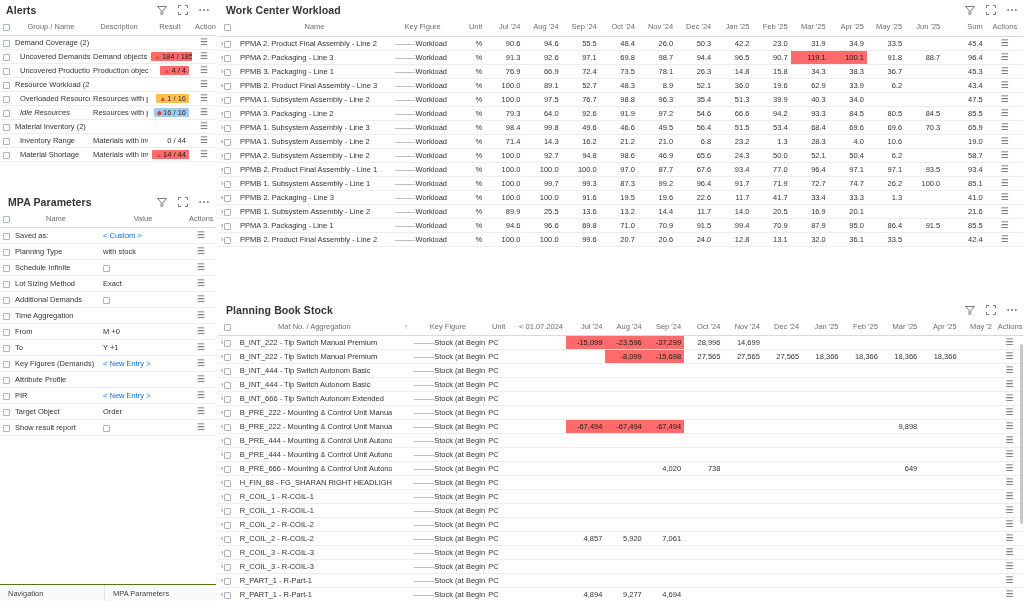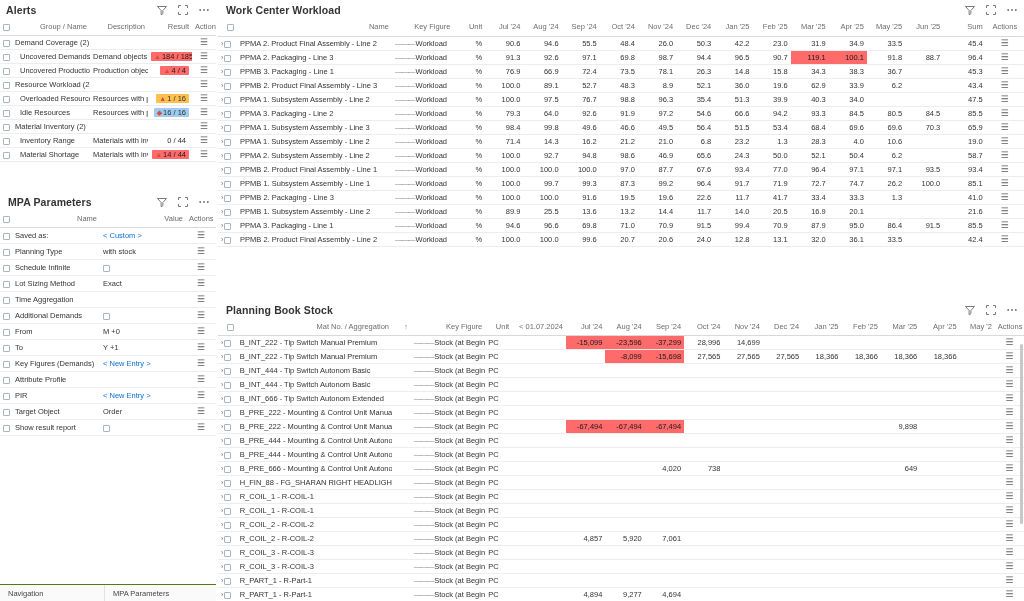--- a/index.html
+++ b/index.html
@@ -22,21 +22,21 @@
   }
   .panel-title { font-size: 10.5px; font-weight: bold; color: #333; letter-spacing: .1px; }
   .panel-tools { display: flex; align-items: center; gap: 9px; color: #6a6d70; }
   .tool-ico { width: 12px; height: 12px; display: inline-block; position: relative; cursor: pointer; }
   .tool-ico svg { display: block; }
 
   
   table { border-collapse: collapse; width: 100%; table-layout: fixed; }
   thead th {
     font-size: 7.5px; font-weight: normal; color: #6a6d70;
-    text-align: right; padding: 3px 3px 4px 3px;
+    text-align: center; padding: 3px 3px 4px 3px;
     border-bottom: 1px solid #d9d9d9; background: #fff;
     white-space: nowrap; overflow: hidden;
   }
   tbody td {
     font-size: 7.5px; color: #333; padding: 2px 3px; border-bottom: 1px solid #ededed;
     white-space: nowrap; overflow: hidden; height: 12px;
   }
   .num { text-align: right; }
   .ctr { text-align: center; }
 
@@ -169,21 +169,21 @@
           </tr>
           <tr>
             <td><span class="cbox"></span></td>
             <td style="padding-left: 8px;"><span>Overloaded Resources</span></td>
             <td>Resources with pla</td>
             <td class="num"><span class="hl-orange" style="display: inline-block; padding: 0px 3px; border-radius: 1px;"><span class="warn-tri">▲</span>1 / 16</span></td>
             <td class="ctr"><span class="menu-ico">☰</span></td>
           </tr>
           <tr>
             <td><span class="cbox"></span></td>
-            <td style="padding-left: 8px;"><span>Idle Resources</span></td>
+            <td style="padding-left: 8px; font-style: italic;"><span>Idle Resources</span></td>
             <td>Resources with pla</td>
             <td class="num"><span class="hl-blue" style="display: inline-block; padding: 0px 3px; border-radius: 1px;"><span class="warn-tri">◆</span>16 / 16</span></td>
             <td class="ctr"><span class="menu-ico">☰</span></td>
           </tr>
           <tr>
             <td><span class="cbox"></span></td>
             <td style="padding-left: 3px;"><span>Material Inventory (2)</span></td>
             <td></td>
             <td class="num"></td>
             <td class="ctr"><span class="menu-ico">☰</span></td>
@@ -264,28 +264,28 @@
             <td class="ctr"><span class="menu-ico">☰</span></td>
           </tr>
           <tr>
             <td><span class="cbox"></span></td>
             <td>Lot Sizing Method</td>
             <td><span>Exact</span></td>
             <td class="ctr"><span class="menu-ico">☰</span></td>
           </tr>
           <tr>
             <td><span class="cbox"></span></td>
+            <td>Additional Demands</td>
+            <td><span class="cbox"></span></td>
+            <td class="ctr"><span class="menu-ico">☰</span></td>
+          </tr>
+          <tr>
+            <td><span class="cbox"></span></td>
             <td>Time Aggregation</td>
             <td><span></span></td>
-            <td class="ctr"><span class="menu-ico">☰</span></td>
-          </tr>
-          <tr>
-            <td><span class="cbox"></span></td>
-            <td>Additional Demands</td>
-            <td><span class="cbox"></span></td>
             <td class="ctr"><span class="menu-ico">☰</span></td>
           </tr>
           <tr>
             <td><span class="cbox"></span></td>
             <td>From</td>
             <td><span>M +0</span></td>
             <td class="ctr"><span class="menu-ico">☰</span></td>
           </tr>
           <tr>
             <td><span class="cbox"></span></td>

